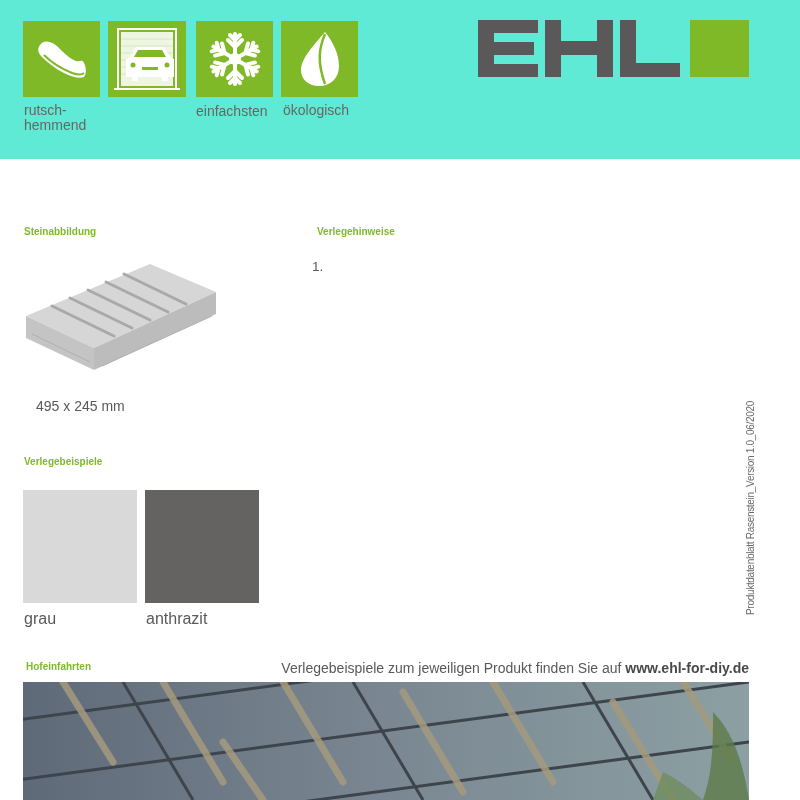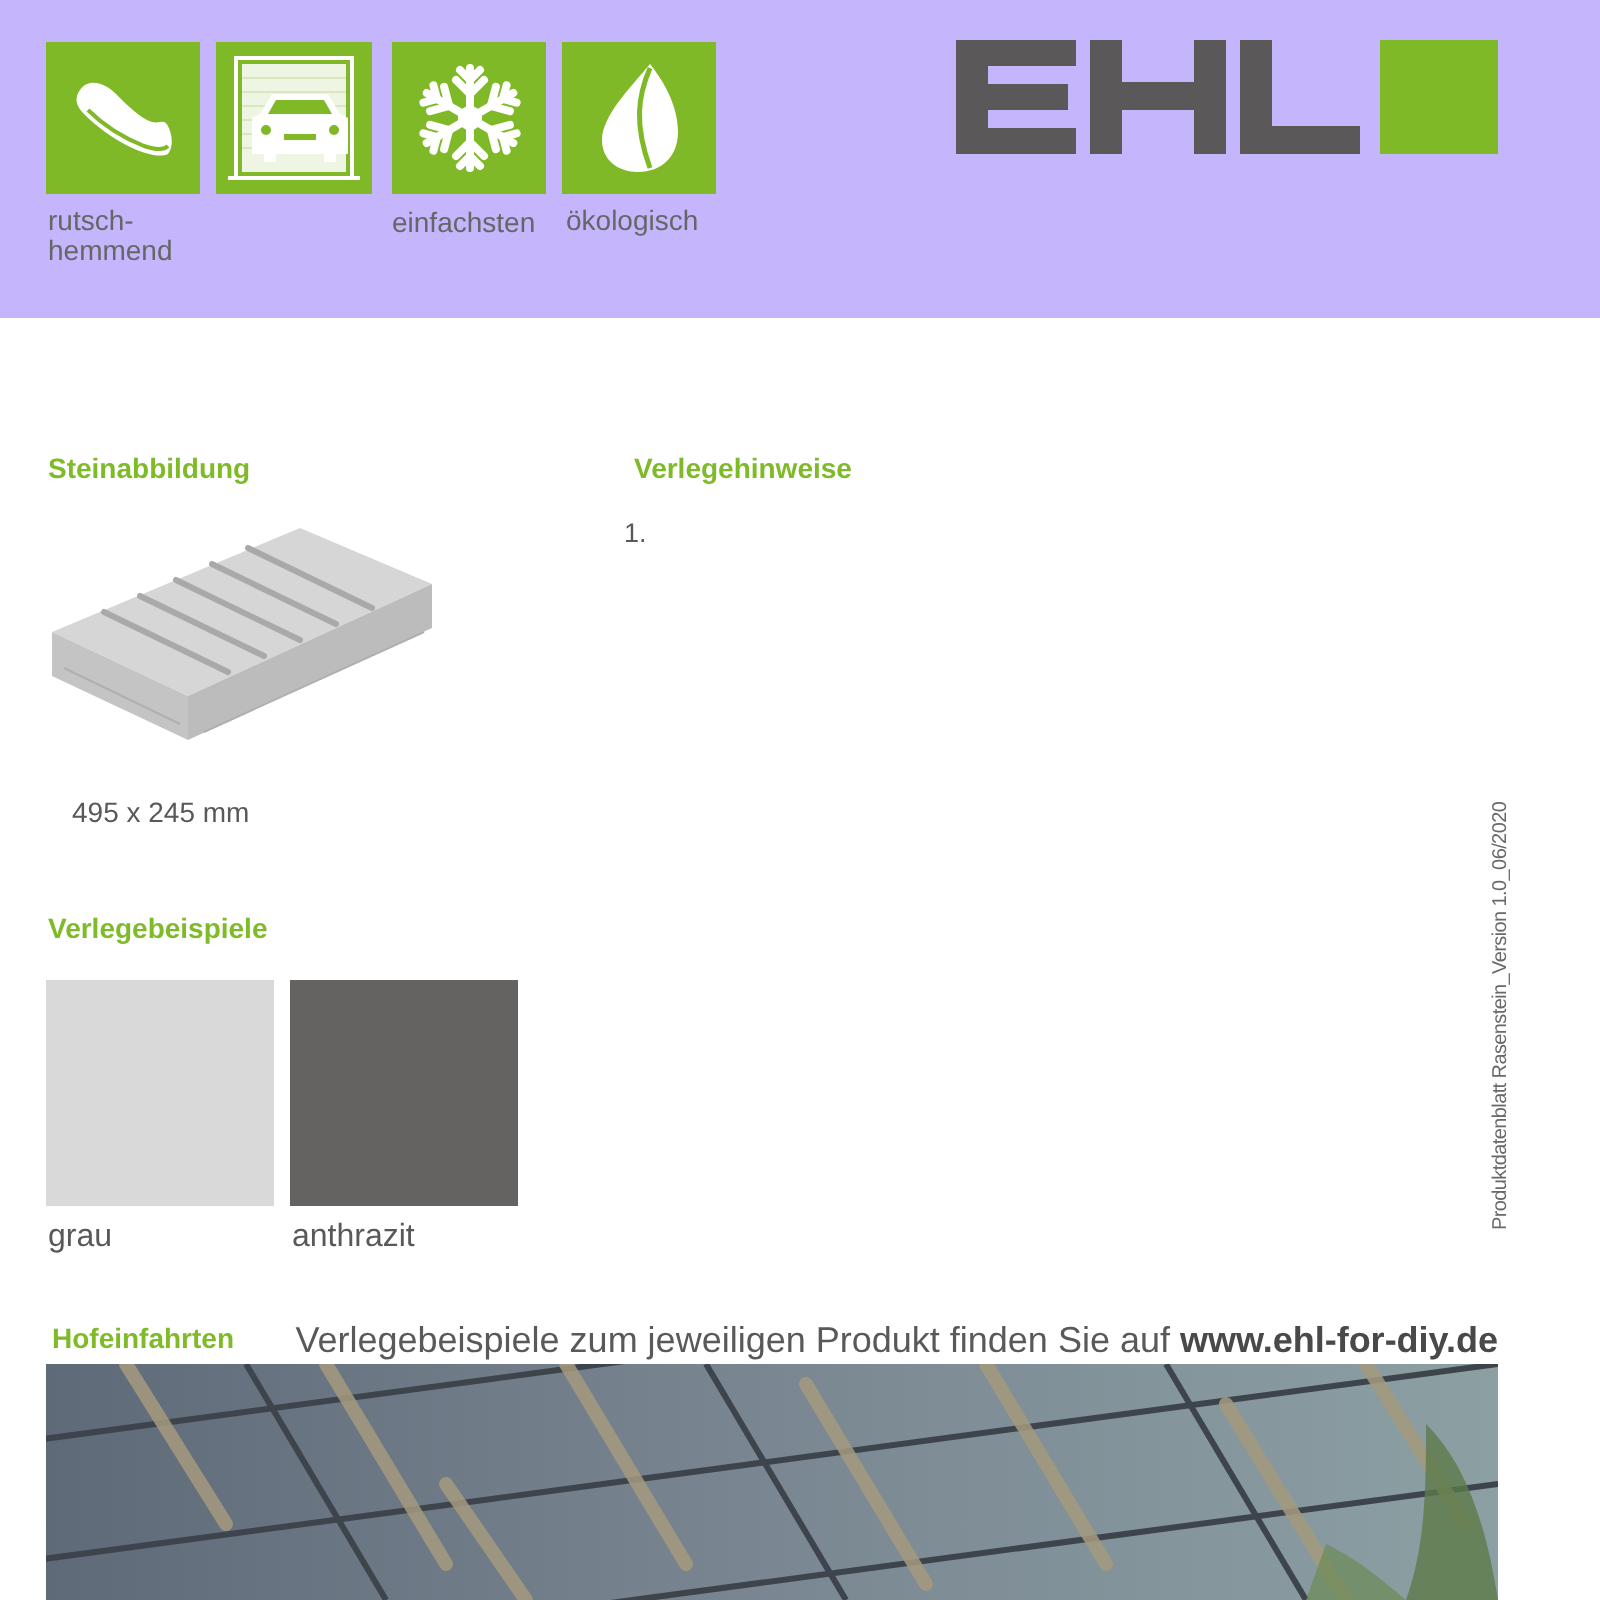--- a/index.html
+++ b/index.html
@@ -1,44 +1,44 @@
 <!DOCTYPE html>
 <html><head>
 <meta charset="utf-8">
 <style>
   * { margin: 0; padding: 0; box-sizing: border-box; }
   html, body { width: 800px; height: 800px; overflow: hidden; background: #ffffff; }
   body { position: relative; font-family: "Liberation Sans", sans-serif; color: #5a5858; }
 
-  .header { position: absolute; left: 0; top: 0; width: 800px; height: 159px; background: #c4b5fd; }
+  .header { position: absolute; left: 0; top: 0; width: 800px; height: 159px; background: #5eead4; }
   .icon-box { position: absolute; top: 21px; width: 77px; height: 76px; background: #80b927; display: flex; align-items: center; justify-content: center; }
   .icon-box svg { display: block; }
   .icon-label { position: absolute; color: #666; font-size: 14px; line-height: 15px; }
   .icon-label.small { font-size: 10px; line-height: 12px; }
 
   .logo { position: absolute; left: 476px; top: 20px; }
   .logo-square { position: absolute; left: 214px; top: 0; width: 59px; height: 57px; background: #80b927; }
   .tagline { position: absolute; left: 564px; top: 94px; font-size: 16px; color: #5a5858; letter-spacing: -0.2px; white-space: nowrap; }
   .tagline b { font-weight: bold; color: #4a4848; }
 
-  .section-title { position: absolute; font-size: 14px; font-weight: bold; color: #7fba28; }
+  .section-title { position: absolute; font-size: 10px; font-weight: bold; color: #7fba28; }
   .stone-img { position: absolute; left: 22px; top: 258px; width: 198px; height: 118px; }
   .stone-dim { position: absolute; left: 36px; top: 398px; font-size: 14px; color: #5a5858; }
 
   .instructions { position: absolute; left: 312px; top: 257px; width: 384px; font-size: 13.5px; line-height: 20.5px; color: #5a5858; }
   .instructions ol { list-style: none; }
   .instructions li { position: relative; padding-left: 17px; text-align: justify; text-align-last: left; }
   .instructions .num { position: absolute; left: 0; top: 0; }
 
   .version { position: absolute; left: 745px; top: 615px; transform: rotate(-90deg); transform-origin: 0 0; font-size: 10px; color: #6a6868; white-space: nowrap; letter-spacing: -0.3px; }
 
   .swatch { position: absolute; top: 490px; width: 114px; height: 113px; }
   .swatch-label { position: absolute; top: 610px; font-size: 16px; color: #5a5858; }
 
-  .ambient-note { position: absolute; right: 51px; top: 660px; font-size: 18px; color: #5a5858; white-space: nowrap; }
+  .ambient-note { position: absolute; right: 51px; top: 660px; font-size: 14px; color: #5a5858; white-space: nowrap; }
   .ambient-note b { font-weight: bold; color: #4a4848; }
   .ambient-photo { position: absolute; left: 23px; top: 682px; width: 726px; height: 118px; overflow: hidden; background: #6f7a84; }
 </style>
 </head>
 <body>
 
 <div class="header">
 
   <div class="icon-box" style="left:23px">
     <svg width="60" height="56" viewBox="0 0 60 56">

